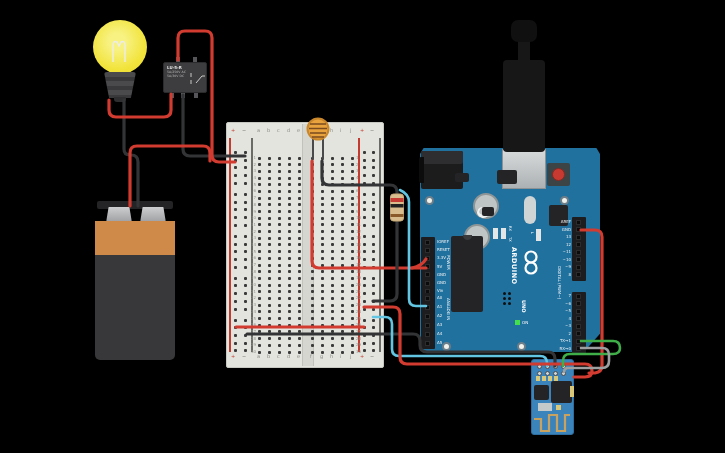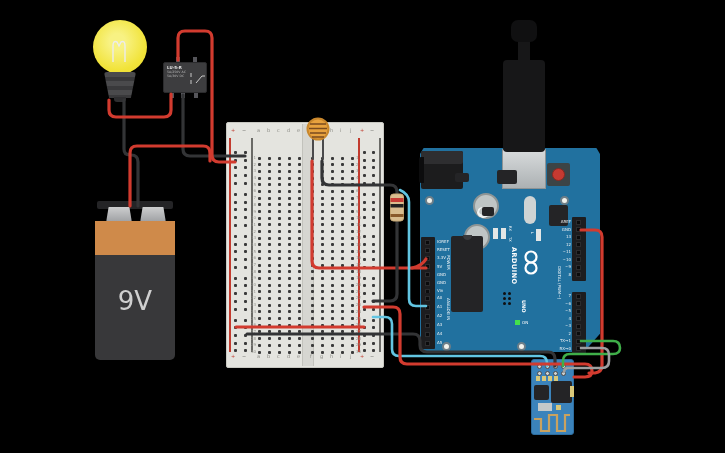--- a/index.html
+++ b/index.html
@@ -702,21 +702,20 @@
       <div class="abs " style="left: 542px; top: 376px; width: 4px; height: 5px; background: rgb(217, 200, 122);"></div>
       <div class="abs " style="left: 548px; top: 376px; width: 4px; height: 5px; background: rgb(217, 200, 122);"></div>
       <div class="abs " style="left: 554px; top: 376px; width: 4px; height: 5px; background: rgb(217, 200, 122);"></div>
     </div>
 
   <div class="abs bat-plate"></div>
   <div class="abs bat-term" style="left:106px;top:207px"></div>
   <div class="abs bat-term" style="left:140px;top:207px"></div>
   <div class="abs bat-orange"></div>
   <div class="abs bat-body"></div>
-  <div class="abs bat-text">9V</div>
 
   <div class="abs bulb-glass"></div>
   <div class="abs bulb-base"></div>
   <div class="abs bulb-nub"></div>
 
   <div id="relay" class="abs">
     <div class="r1">LU-5-R</div>
     <div class="r2">5A/250V AC</div>
     <div class="r2">5A/30V DC</div>
     <svg class="abs" style="left:25px;top:8px" width="17" height="15">

